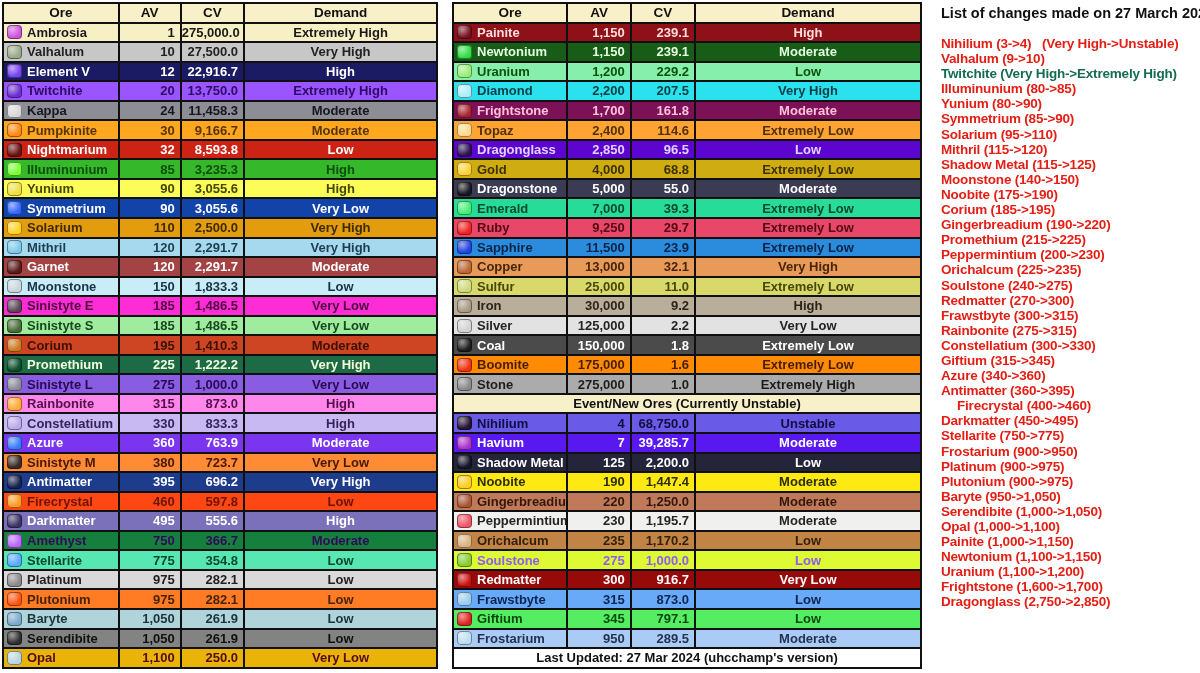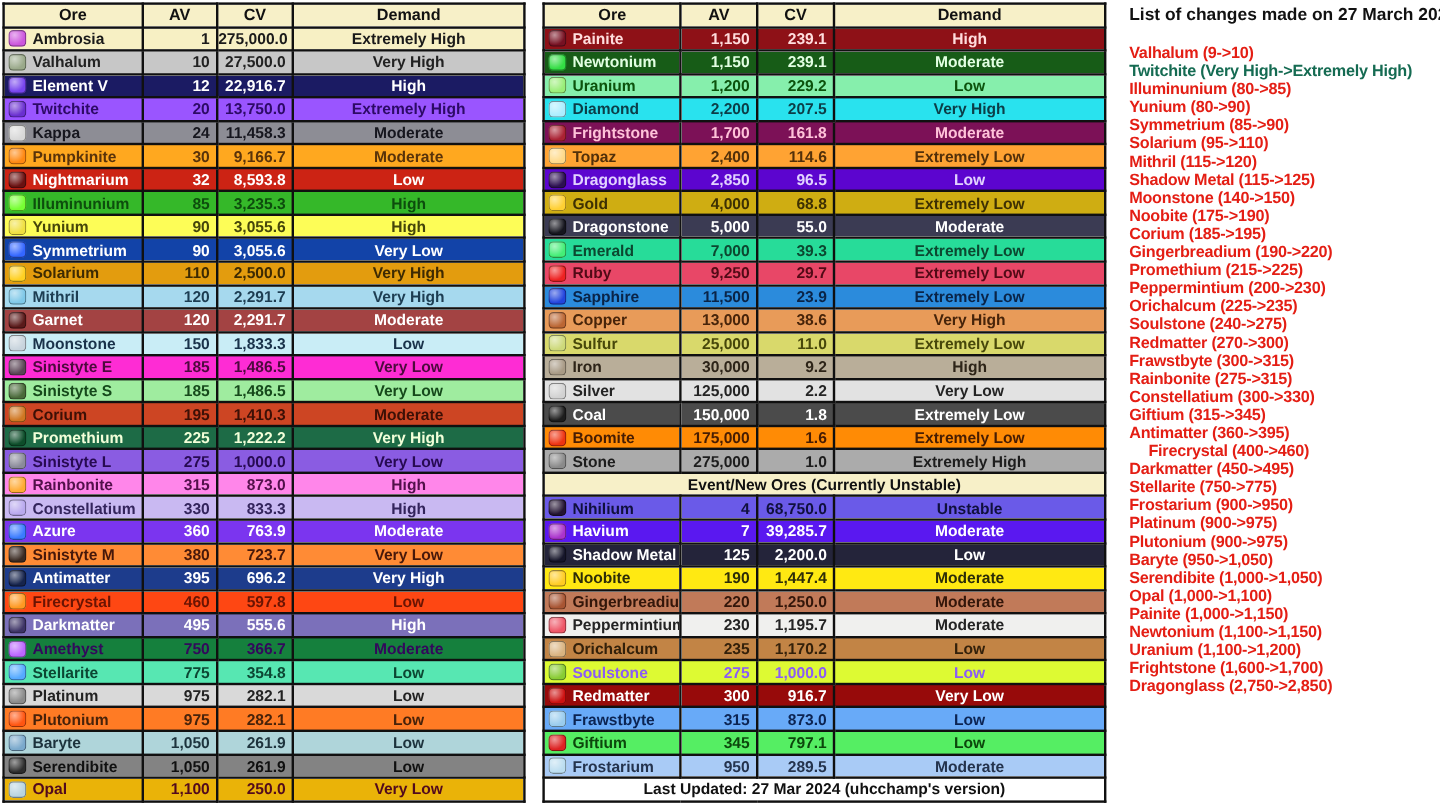--- a/index.html
+++ b/index.html
@@ -578,21 +578,21 @@
         <td class="c-demand">Extremely Low</td>
       </tr>
       <tr style="background: rgb(232, 155, 89); color: rgb(71, 36, 10);">
         <td class="c-name">
           <div class="cellwrap">
             <span class="icon" style="--c: #bb6633;"></span>
             <span>Copper</span>
           </div>
         </td>
         <td class="c-av">13,000</td>
-        <td class="c-cv">38.6</td>
+        <td class="c-cv">32.1</td>
         <td class="c-demand">Very High</td>
       </tr>
       <tr style="background: rgb(217, 217, 107); color: rgb(71, 71, 10);">
         <td class="c-name">
           <div class="cellwrap">
             <span class="icon" style="--c: #cdd97a;"></span>
             <span>Sulfur</span>
           </div>
         </td>
         <td class="c-av">25,000</td>
@@ -797,20 +797,21 @@
   <tbody>
     <tr>
       <td class="table-footer" colspan="4">Last Updated: 27 Mar 2024 (uhcchamp's version)</td>
     </tr>
   </tbody>
 </table>
 
 <div id="changes-panel">
   <div id="changes-title">List of changes made on 27 March 2024:</div>
   <div id="changes-list">
+      <div class="change-item" style="color: rgb(228, 30, 20);">Nihilium (3-&gt;4)   (Very High-&gt;Unstable)</div>
       <div class="change-item" style="color: rgb(228, 30, 20);">Valhalum (9-&gt;10)</div>
       <div class="change-item" style="color: rgb(21, 107, 82);">Twitchite (Very High-&gt;Extremely High)</div>
       <div class="change-item" style="color: rgb(228, 30, 20);">Illuminunium (80-&gt;85)</div>
       <div class="change-item" style="color: rgb(228, 30, 20);">Yunium (80-&gt;90)</div>
       <div class="change-item" style="color: rgb(228, 30, 20);">Symmetrium (85-&gt;90)</div>
       <div class="change-item" style="color: rgb(228, 30, 20);">Solarium (95-&gt;110)</div>
       <div class="change-item" style="color: rgb(228, 30, 20);">Mithril (115-&gt;120)</div>
       <div class="change-item" style="color: rgb(228, 30, 20);">Shadow Metal (115-&gt;125)</div>
       <div class="change-item" style="color: rgb(228, 30, 20);">Moonstone (140-&gt;150)</div>
       <div class="change-item" style="color: rgb(228, 30, 20);">Noobite (175-&gt;190)</div>
@@ -818,20 +819,21 @@
       <div class="change-item" style="color: rgb(228, 30, 20);">Gingerbreadium (190-&gt;220)</div>
       <div class="change-item" style="color: rgb(228, 30, 20);">Promethium (215-&gt;225)</div>
       <div class="change-item" style="color: rgb(228, 30, 20);">Peppermintium (200-&gt;230)</div>
       <div class="change-item" style="color: rgb(228, 30, 20);">Orichalcum (225-&gt;235)</div>
       <div class="change-item" style="color: rgb(228, 30, 20);">Soulstone (240-&gt;275)</div>
       <div class="change-item" style="color: rgb(228, 30, 20);">Redmatter (270-&gt;300)</div>
       <div class="change-item" style="color: rgb(228, 30, 20);">Frawstbyte (300-&gt;315)</div>
       <div class="change-item" style="color: rgb(228, 30, 20);">Rainbonite (275-&gt;315)</div>
       <div class="change-item" style="color: rgb(228, 30, 20);">Constellatium (300-&gt;330)</div>
       <div class="change-item" style="color: rgb(228, 30, 20);">Giftium (315-&gt;345)</div>
+      <div class="change-item" style="color: rgb(228, 30, 20);">Azure (340-&gt;360)</div>
       <div class="change-item" style="color: rgb(228, 30, 20);">Antimatter (360-&gt;395)</div>
       <div class="change-item" style="color: rgb(228, 30, 20); padding-left: 16px;">Firecrystal (400-&gt;460)</div>
       <div class="change-item" style="color: rgb(228, 30, 20);">Darkmatter (450-&gt;495)</div>
       <div class="change-item" style="color: rgb(228, 30, 20);">Stellarite (750-&gt;775)</div>
       <div class="change-item" style="color: rgb(228, 30, 20);">Frostarium (900-&gt;950)</div>
       <div class="change-item" style="color: rgb(228, 30, 20);">Platinum (900-&gt;975)</div>
       <div class="change-item" style="color: rgb(228, 30, 20);">Plutonium (900-&gt;975)</div>
       <div class="change-item" style="color: rgb(228, 30, 20);">Baryte (950-&gt;1,050)</div>
       <div class="change-item" style="color: rgb(228, 30, 20);">Serendibite (1,000-&gt;1,050)</div>
       <div class="change-item" style="color: rgb(228, 30, 20);">Opal (1,000-&gt;1,100)</div>

